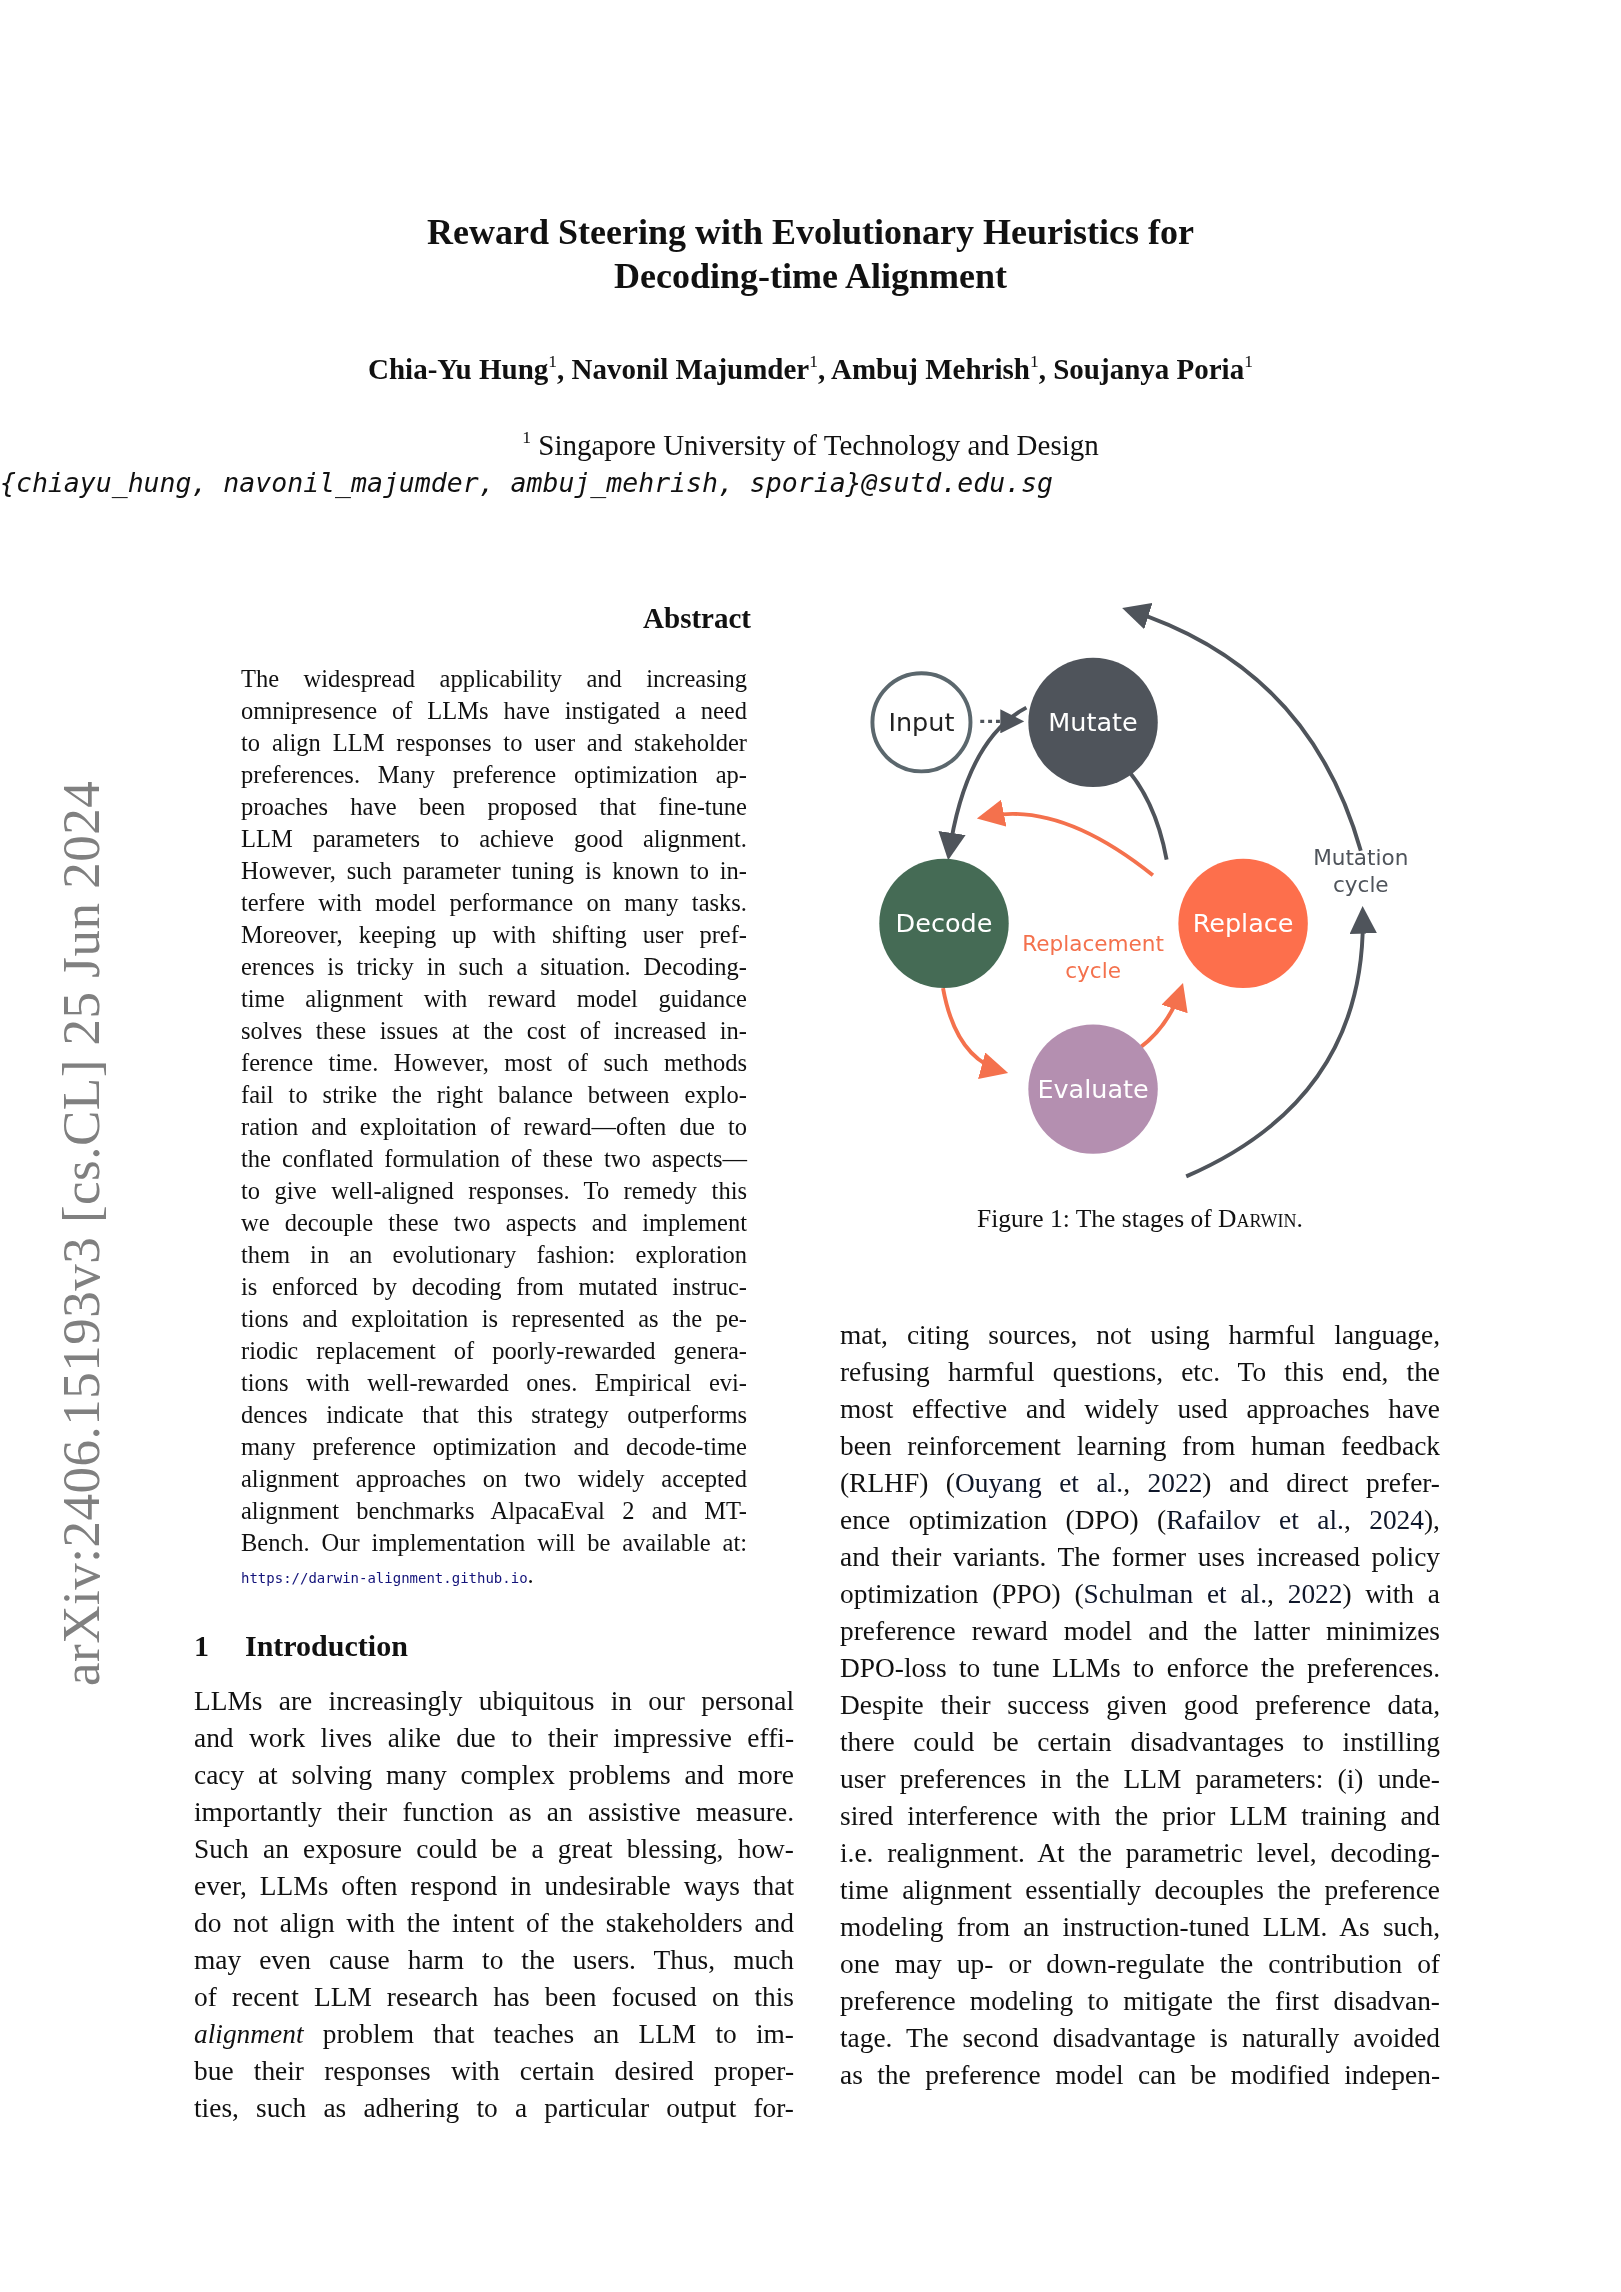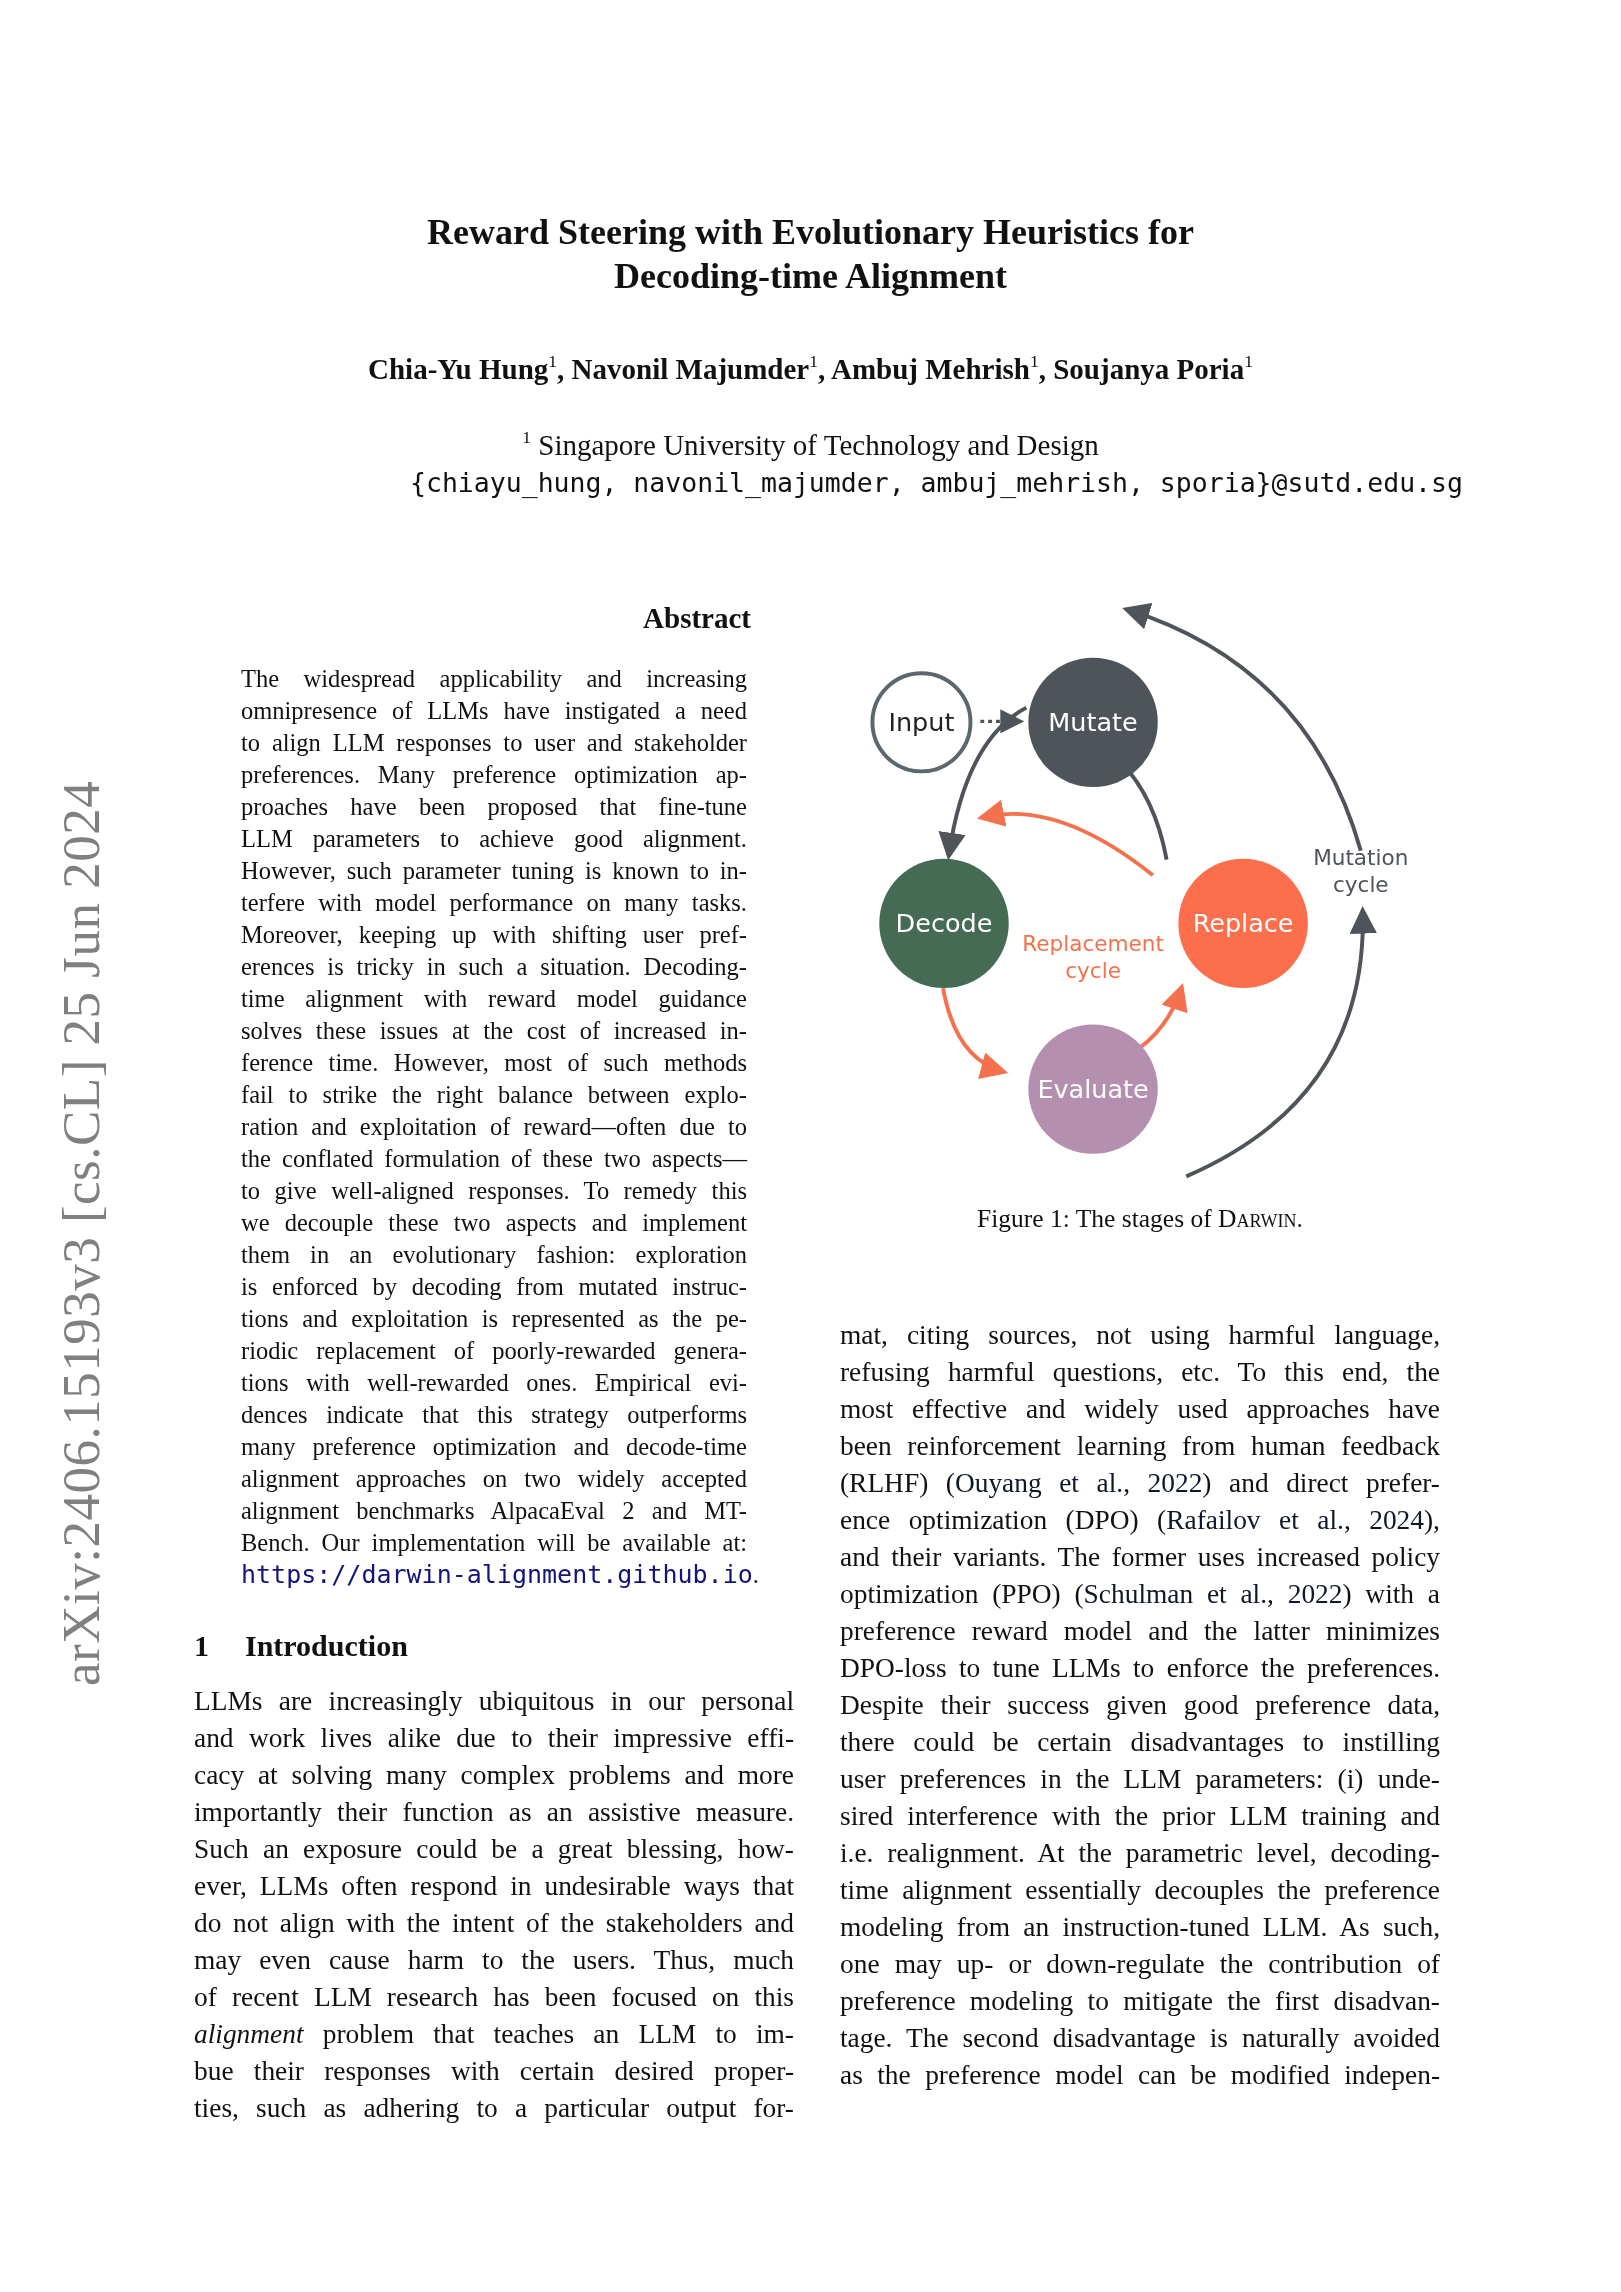--- a/index.html
+++ b/index.html
@@ -2,27 +2,27 @@
 <html><head>
 <meta charset="utf-8">
 <style>
   html, body { margin:0; padding:0; background:#ffffff; }
   body { width:1621px; height:2293px; position:relative; overflow:hidden; color:#111; font-family:"Liberation Serif", "DejaVu Serif", serif; }
   .abs { position:absolute; }
   .title { left:0; width:1621px; top:210px; text-align:center; font-weight:bold; font-size:36px; line-height:44px; }
   .authors { left:0; width:1621px; top:351px; text-align:center; font-weight:bold; font-size:29px; }
   .authors sup, .affil sup { font-size:17.6px; font-weight:normal; vertical-align:11.8px; }
   .affil { left:0; width:1621px; top:427px; text-align:center; font-size:29px; }
-  .emails { left:0; width:1463px; top:467px; text-align:right; font-family:"DejaVu Sans Mono","Liberation Mono",monospace; font-size:26.5px; }
+  .emails { left:0; width:1463px; top:467px; text-align:left; font-family:"DejaVu Sans Mono","Liberation Mono",monospace; font-size:26.5px;font-style:italic; }
   .arxiv { left:51px; top:1686px; transform-origin:0 0; transform:rotate(-90deg); font-size:53px; color:#808080; white-space:nowrap; letter-spacing:0.5px; font-family:"Liberation Serif", serif; }
   .abs-head { left:241px; width:510px; top:602px; text-align:right; font-weight:bold; font-size:29px; }
   .abs-text { left:241px; width:506px; top:663px; font-size:24.5px; line-height:32px; text-align:justify; }
   .abs-text .line { display:block; text-align:justify; text-align-last:justify; height:32px; white-space:nowrap; }
   .abs-text .line.last { text-align-last:left; }
-  .link { color:#13137a; font-family:"DejaVu Sans Mono","Liberation Mono",monospace; font-size:25px; }
+  .link { color:#13137a; font-family:"DejaVu Sans Mono","Liberation Mono",monospace; font-size:14px; }
   .cite { color:#0f172a; }
   .sec-head { left:194px; top:1629px; font-weight:bold; font-size:30px; }
   .sec-head .num { display:inline-block; width:51px; }
   .col { font-size:27.4px; line-height:37px; }
   .col .line { display:block; text-align:justify; text-align-last:justify; height:37px; white-space:nowrap; }
   .col-left { left:194px; width:600px; top:1683px; }
   .col-right { left:840px; width:600px; top:1317px; }
   .caption { left:840px; width:600px; top:1204px; text-align:center; font-size:25.5px; }
   .sc { font-variant:small-caps; }
   .fig { left:843px; top:588px; width:608px; height:608px; }

